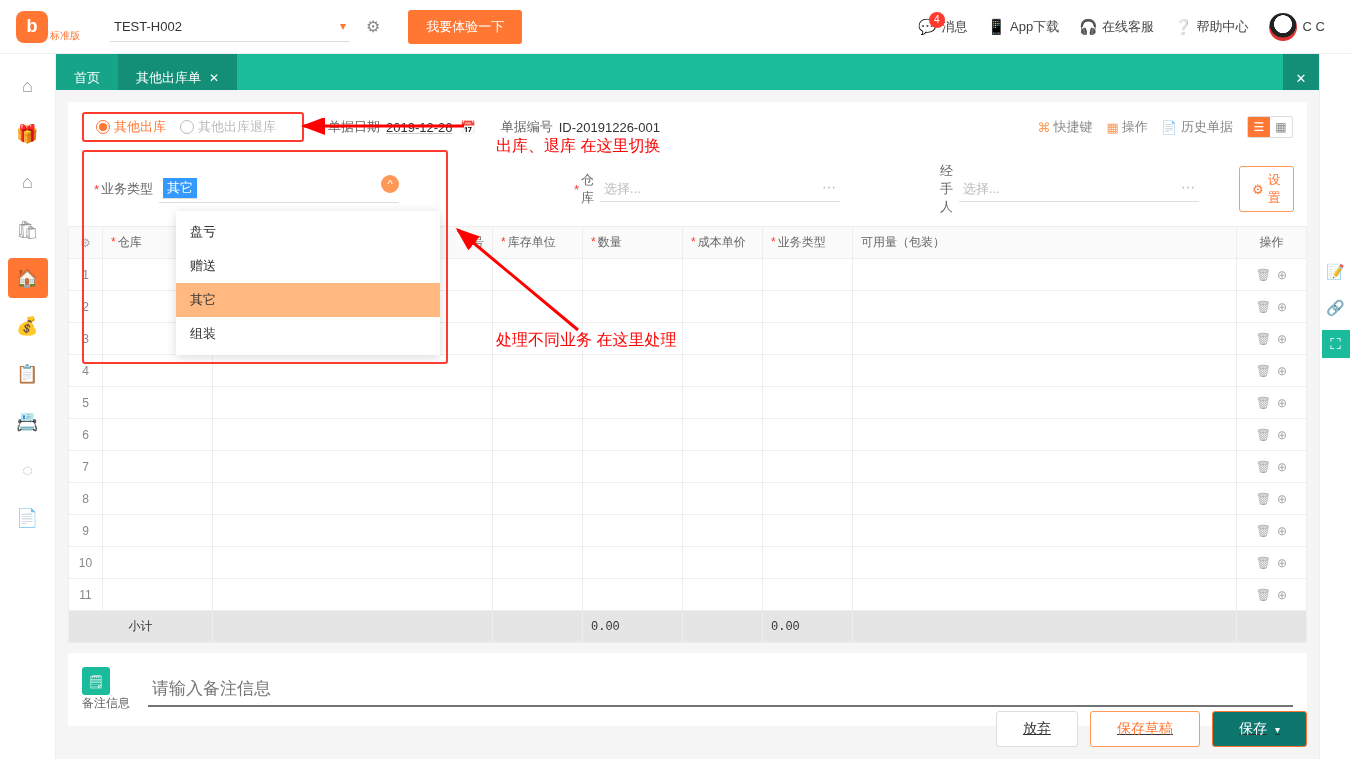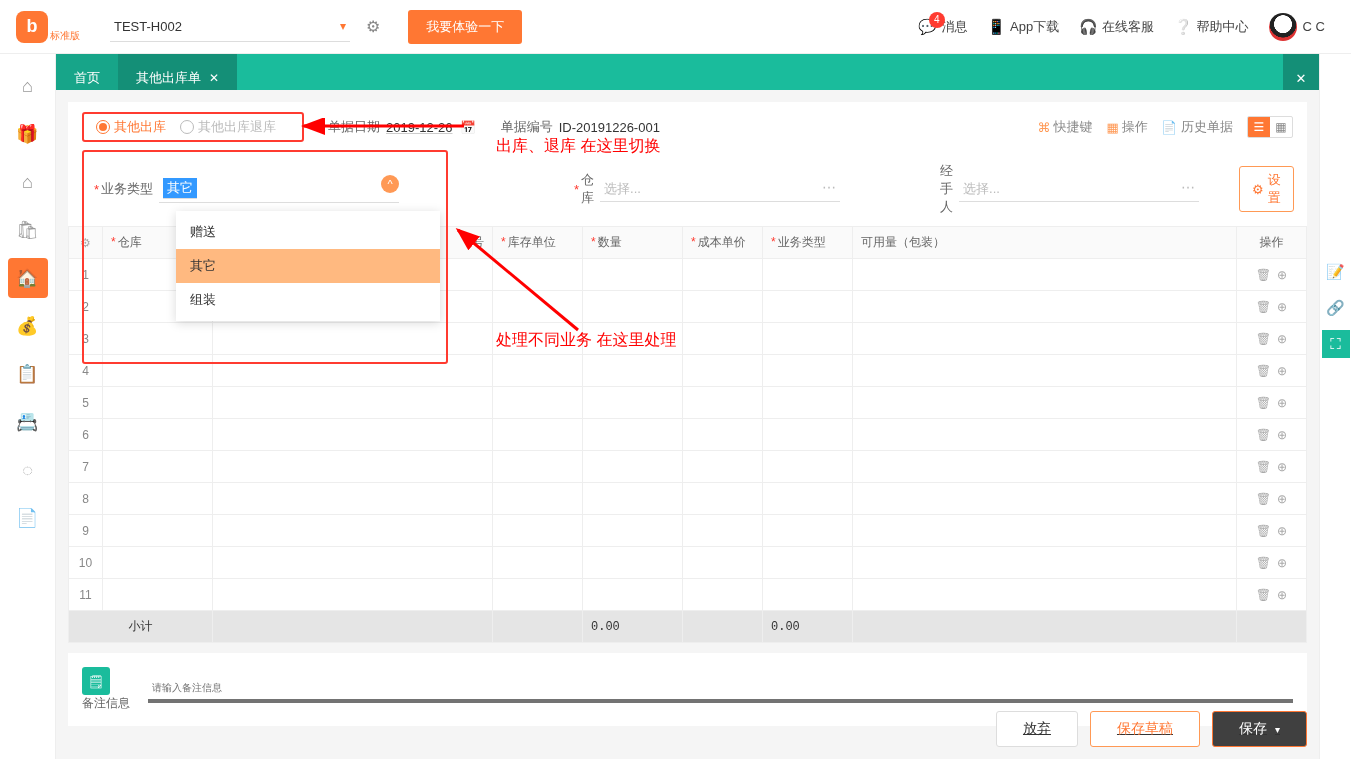--- a/index.html
+++ b/index.html
@@ -92,27 +92,27 @@
 .tbl th.gear, .tbl td.gear { width: 34px; text-align: center; color: #aaa; }
 .tbl td.ops { text-align: center; color: #aaa; width: 70px; }
 .tbl td.ops span { margin: 0 3px; cursor: pointer; }
 .tbl tr.subtotal td { background: #e5e5e5; font-family: Liberation Mono, monospace; }
 .tbl tr.subtotal td.lbl { text-align: center; }
 
 
 .remark-bar { background: #fff; margin-top: 10px; padding: 14px; display: flex; align-items: center; }
 .remark-ic { width: 28px; height: 28px; background: #1abc9c; border-radius: 3px; display: flex; align-items: center; justify-content: center; color: #fff; margin-right: 6px; }
 .remark-lbl { font-size: 12px; color: #666; margin-right: 18px; text-align: center; }
-.remark-input { flex: 1; border: none; border-bottom: 4px solid #737373; padding: 6px 4px; font-size: 10px; color: #888; }
+.remark-input { flex: 1; border: none; border-bottom: 2px solid #737373; padding: 6px 4px; font-size: 17px; color: #888; }
 
 
 .footer { position: absolute; bottom: 12px; left: 12px; right: 12px; display: flex; justify-content: flex-end; gap: 12px; text-decoration: underline; }
 .btn { padding: 8px 26px; border-radius: 3px; font-size: 14px; cursor: pointer; border: 1px solid #ddd; background: #fff; }
 .btn.draft { border-color: #ff9955; color: #ff7733; }
-.btn.save { background: #404040; color: #fff; border-color: #ff7733; display: flex; align-items: center; }
+.btn.save { background: #0f766e; color: #fff; border-color: #ff7733; display: flex; align-items: center; }
 .btn.save .car { margin-left: 8px; font-size: 10px; }
 </style>
 </head>
 <body>
 
 <div class="top-header">
   <div class="logo">b</div>
   <div class="logo-sub">标准版</div>
   <div class="org-select">
     <span>TEST-H002</span>
@@ -217,20 +217,21 @@
 
     <div class="fld" style="min-width:320px;">
       <span class="star">*</span>
       <span class="lbl">业务类型</span>
       <span class="val-wrap">
         <span class="val sel-hl">其它</span>
         <span class="dd-ic orange">^</span>
       </span>
 
       <div class="dd-panel" id="dd-panel">
+          <div class="opt">盘亏</div>
           <div class="opt">赠送</div>
           <div class="opt sel">其它</div>
           <div class="opt">组装</div>
         </div>
     </div>
 
     <div class="fld" style="margin-left:120px;">
       <span class="star">*</span>
       <span class="lbl">仓库</span>
       <span class="val-wrap"><span class="ph">选择...</span><span class="dd-ic">⋯</span></span>

